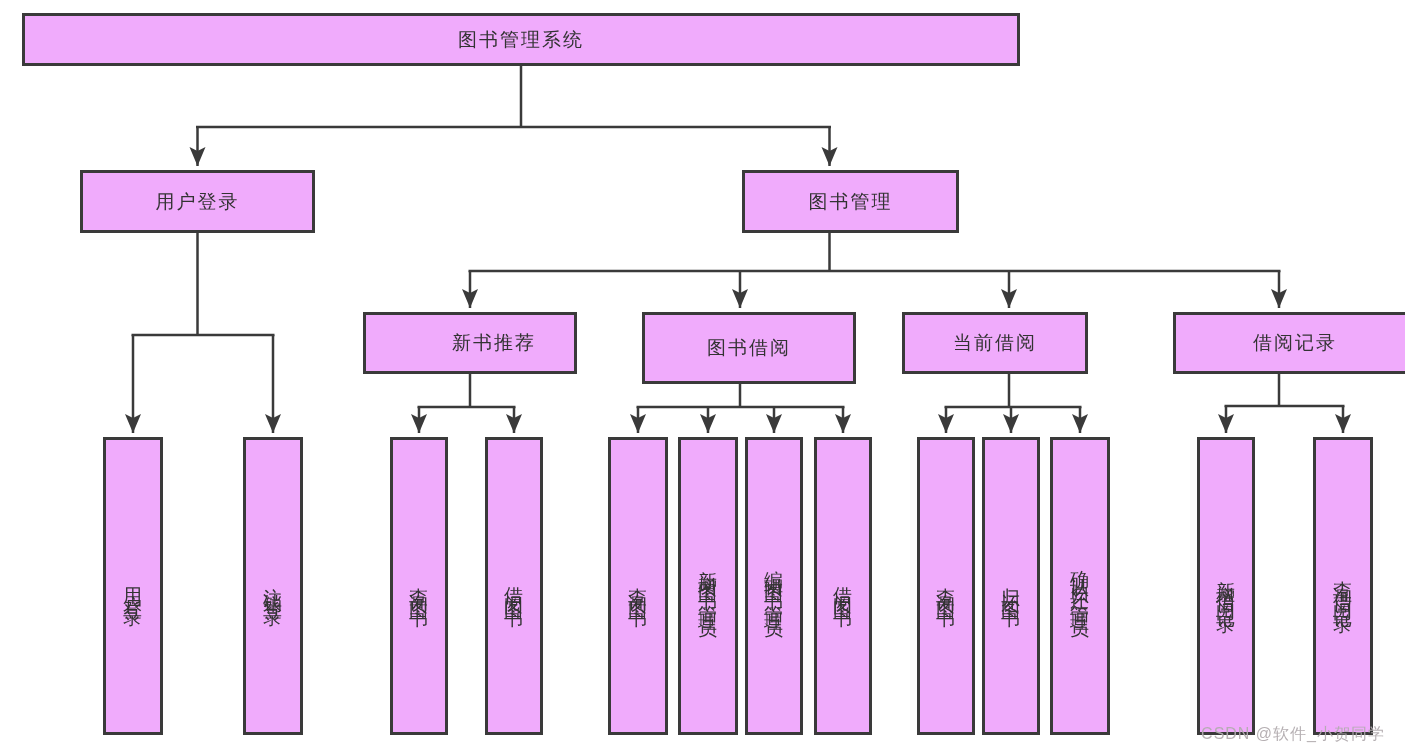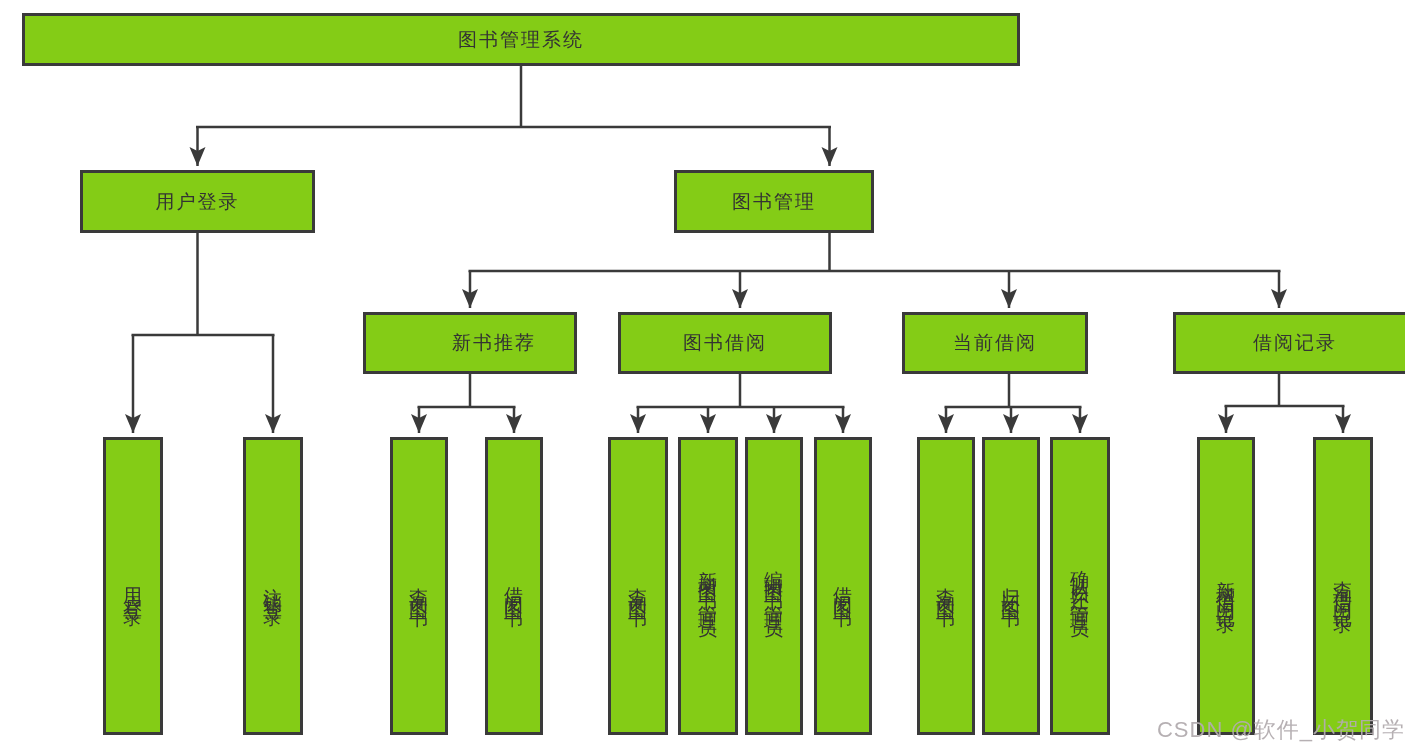--- a/index.html
+++ b/index.html
@@ -7,21 +7,21 @@
   .canvas{
     position:relative;
     width:1405px;height:747px;
     background:#ffffff;
     overflow:hidden;
   }
   .connectors{position:absolute;left:0;top:0;z-index:1;}
   .node{
     position:absolute;
     box-sizing:border-box;
-    background:#84cc16;
+    background:#f0abfc;
     border:3px solid #3a3a3a;
     display:flex;
     align-items:center;
     justify-content:center;
     color:#333333;
     z-index:2;
   }
   .h-node{
     font-size:19px;
     letter-spacing:2px;
@@ -29,23 +29,23 @@
   }
   .v-node{
     writing-mode:vertical-rl;
     text-orientation:mixed;
     font-size:19px;
     letter-spacing:7px;
     line-height:1;
   }
   .watermark{
     position:absolute;
-    right:0;
+    right:20px;
     bottom:2px;
-    font-size:22px;
+    font-size:16px;
     color:rgba(178,172,175,0.95);
     letter-spacing:1px;
     z-index:3;
     white-space:nowrap;
   }
 </style>
 </head>
 <body>
 
 <div class="canvas">
@@ -96,24 +96,24 @@
       <line x1="1279" y1="374" x2="1279" y2="406"></line>
       <line x1="1224.5" y1="406" x2="1344.5" y2="406"></line>
       <line x1="1226" y1="406" x2="1226" y2="433" marker-end="url(#arw)"></line>
       <line x1="1343" y1="406" x2="1343" y2="433" marker-end="url(#arw)"></line>
     </g>
   </svg>
 
   <div class="node h-node" style="left:22px;top:13px;width:998px;height:53px;">图书管理系统</div>
 
   <div class="node h-node" style="left:80px;top:170px;width:235px;height:63px;">用户登录</div>
-  <div class="node h-node" style="left:674px;top:170px;width:200px;height:63px;">图书管理</div>
+  <div class="node h-node" style="left:742px;top:170px;width:217px;height:63px;">图书管理</div>
 
   <div class="node h-node" style="left:363px;top:312px;width:214px;height:62px;padding-left:48px;">新书推荐</div>
-  <div class="node h-node" style="left:618px;top:312px;width:214px;height:62px;">图书借阅</div>
+  <div class="node h-node" style="left:642px;top:312px;width:214px;height:72px;">图书借阅</div>
   <div class="node h-node" style="left:902px;top:312px;width:186px;height:62px;">当前借阅</div>
   <div class="node h-node" style="left:1173px;top:312px;width:244px;height:62px;">借阅记录</div>
 
   <div class="node v-node" style="left:103px;top:437px;width:60px;height:298px;">用户登录</div>
   <div class="node v-node" style="left:243px;top:437px;width:60px;height:298px;">注销登录</div>
 
   <div class="node v-node" style="left:390px;top:437px;width:58px;height:298px;">查询图书</div>
   <div class="node v-node" style="left:485px;top:437px;width:58px;height:298px;">借阅图书</div>
 
   <div class="node v-node" style="left:608px;top:437px;width:60px;height:298px;">查询图书</div>

